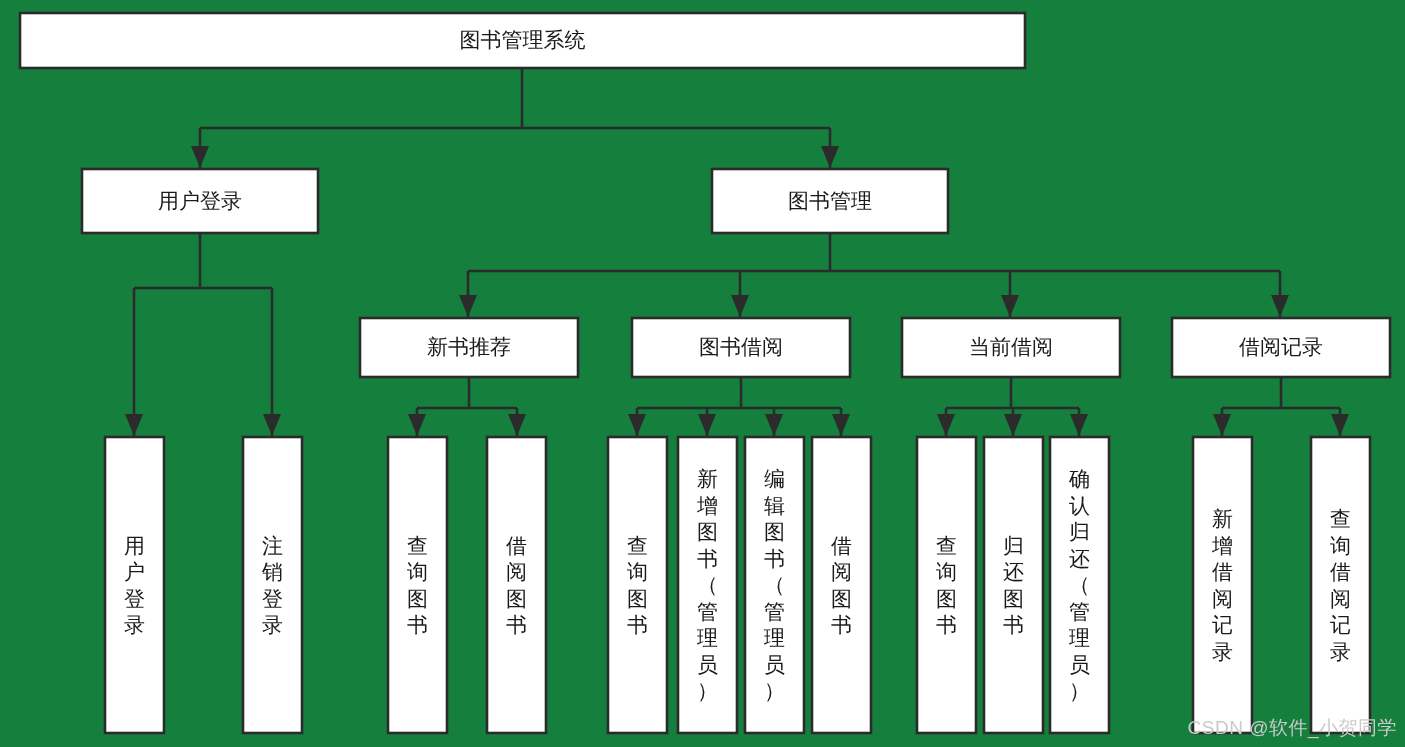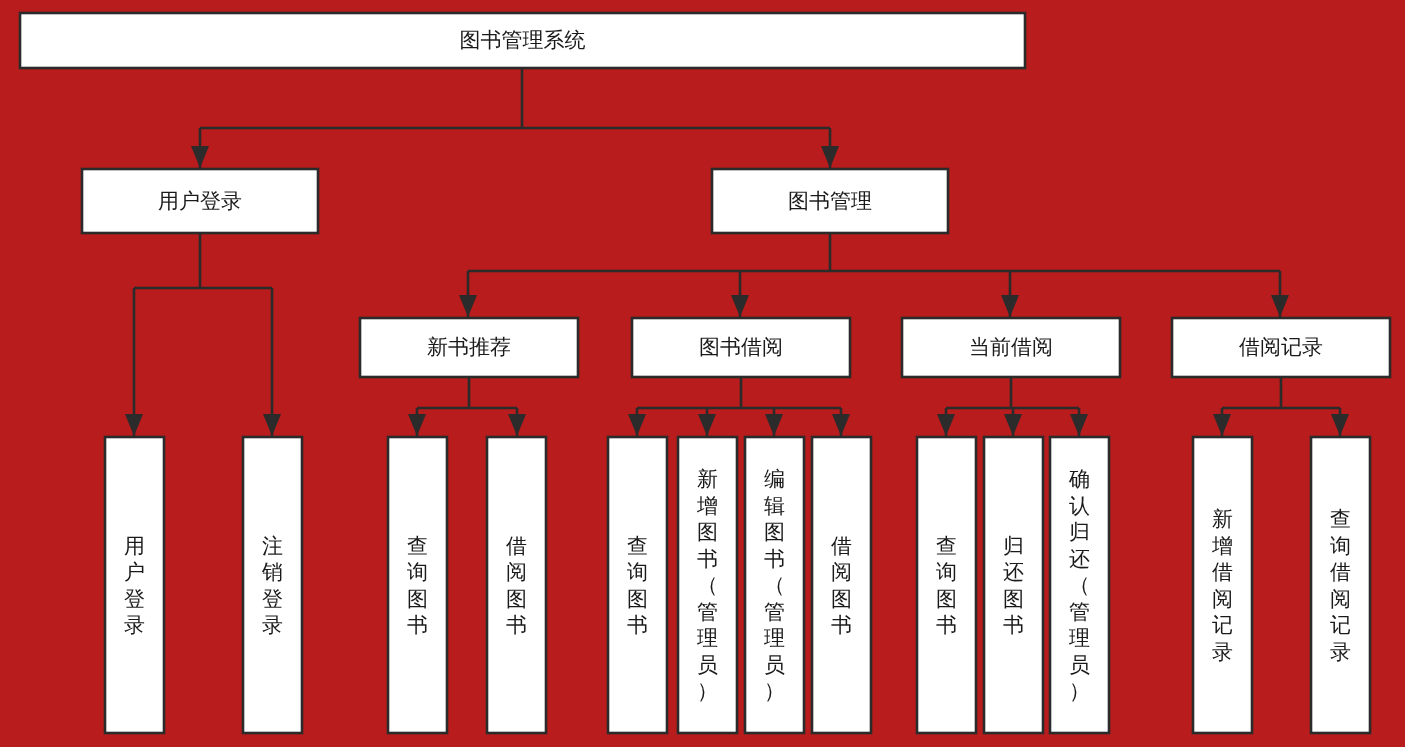--- a/index.html
+++ b/index.html
@@ -7,21 +7,21 @@
     padding: 0;
     background: #ffffff;
   }
   body {
     font-family: "Liberation Sans", "DejaVu Sans", sans-serif;
   }
   #diagram-root {
     position: relative;
     width: 1405px;
     height: 747px;
-    background: #b91c1c;
+    background: #15803d;
     overflow: hidden;
   }
   svg#flow {
     position: absolute;
     left: 0;
     top: 0;
     width: 1405px;
     height: 747px;
   }
   .node-box {
@@ -161,13 +161,14 @@
         <text x="1013.5" y="552.67" class="node-label-v"><tspan x="1013.5" dy="0">归</tspan><tspan x="1013.5" dy="26.5">还</tspan><tspan x="1013.5" dy="26.5">图</tspan><tspan x="1013.5" dy="26.5">书</tspan></text>
         <rect x="1050" y="437" width="59" height="296" class="node-box"></rect>
         <text x="1079.5" y="486.42" class="node-label-v"><tspan x="1079.5" dy="0">确</tspan><tspan x="1079.5" dy="26.5">认</tspan><tspan x="1079.5" dy="26.5">归</tspan><tspan x="1079.5" dy="26.5">还</tspan><tspan x="1079.5" dy="26.5">（</tspan><tspan x="1079.5" dy="26.5">管</tspan><tspan x="1079.5" dy="26.5">理</tspan><tspan x="1079.5" dy="26.5">员</tspan><tspan x="1079.5" dy="26.5">）</tspan></text>
         <rect x="1193" y="437" width="59" height="296" class="node-box"></rect>
         <text x="1222.5" y="526.17" class="node-label-v"><tspan x="1222.5" dy="0">新</tspan><tspan x="1222.5" dy="26.5">增</tspan><tspan x="1222.5" dy="26.5">借</tspan><tspan x="1222.5" dy="26.5">阅</tspan><tspan x="1222.5" dy="26.5">记</tspan><tspan x="1222.5" dy="26.5">录</tspan></text>
         <rect x="1311" y="437" width="59" height="296" class="node-box"></rect>
         <text x="1340.5" y="526.17" class="node-label-v"><tspan x="1340.5" dy="0">查</tspan><tspan x="1340.5" dy="26.5">询</tspan><tspan x="1340.5" dy="26.5">借</tspan><tspan x="1340.5" dy="26.5">阅</tspan><tspan x="1340.5" dy="26.5">记</tspan><tspan x="1340.5" dy="26.5">录</tspan></text>
       </g>
   </svg>
 
+  <div class="watermark">CSDN @软件_小贺同学</div>
 </div>
 
 </body></html>

